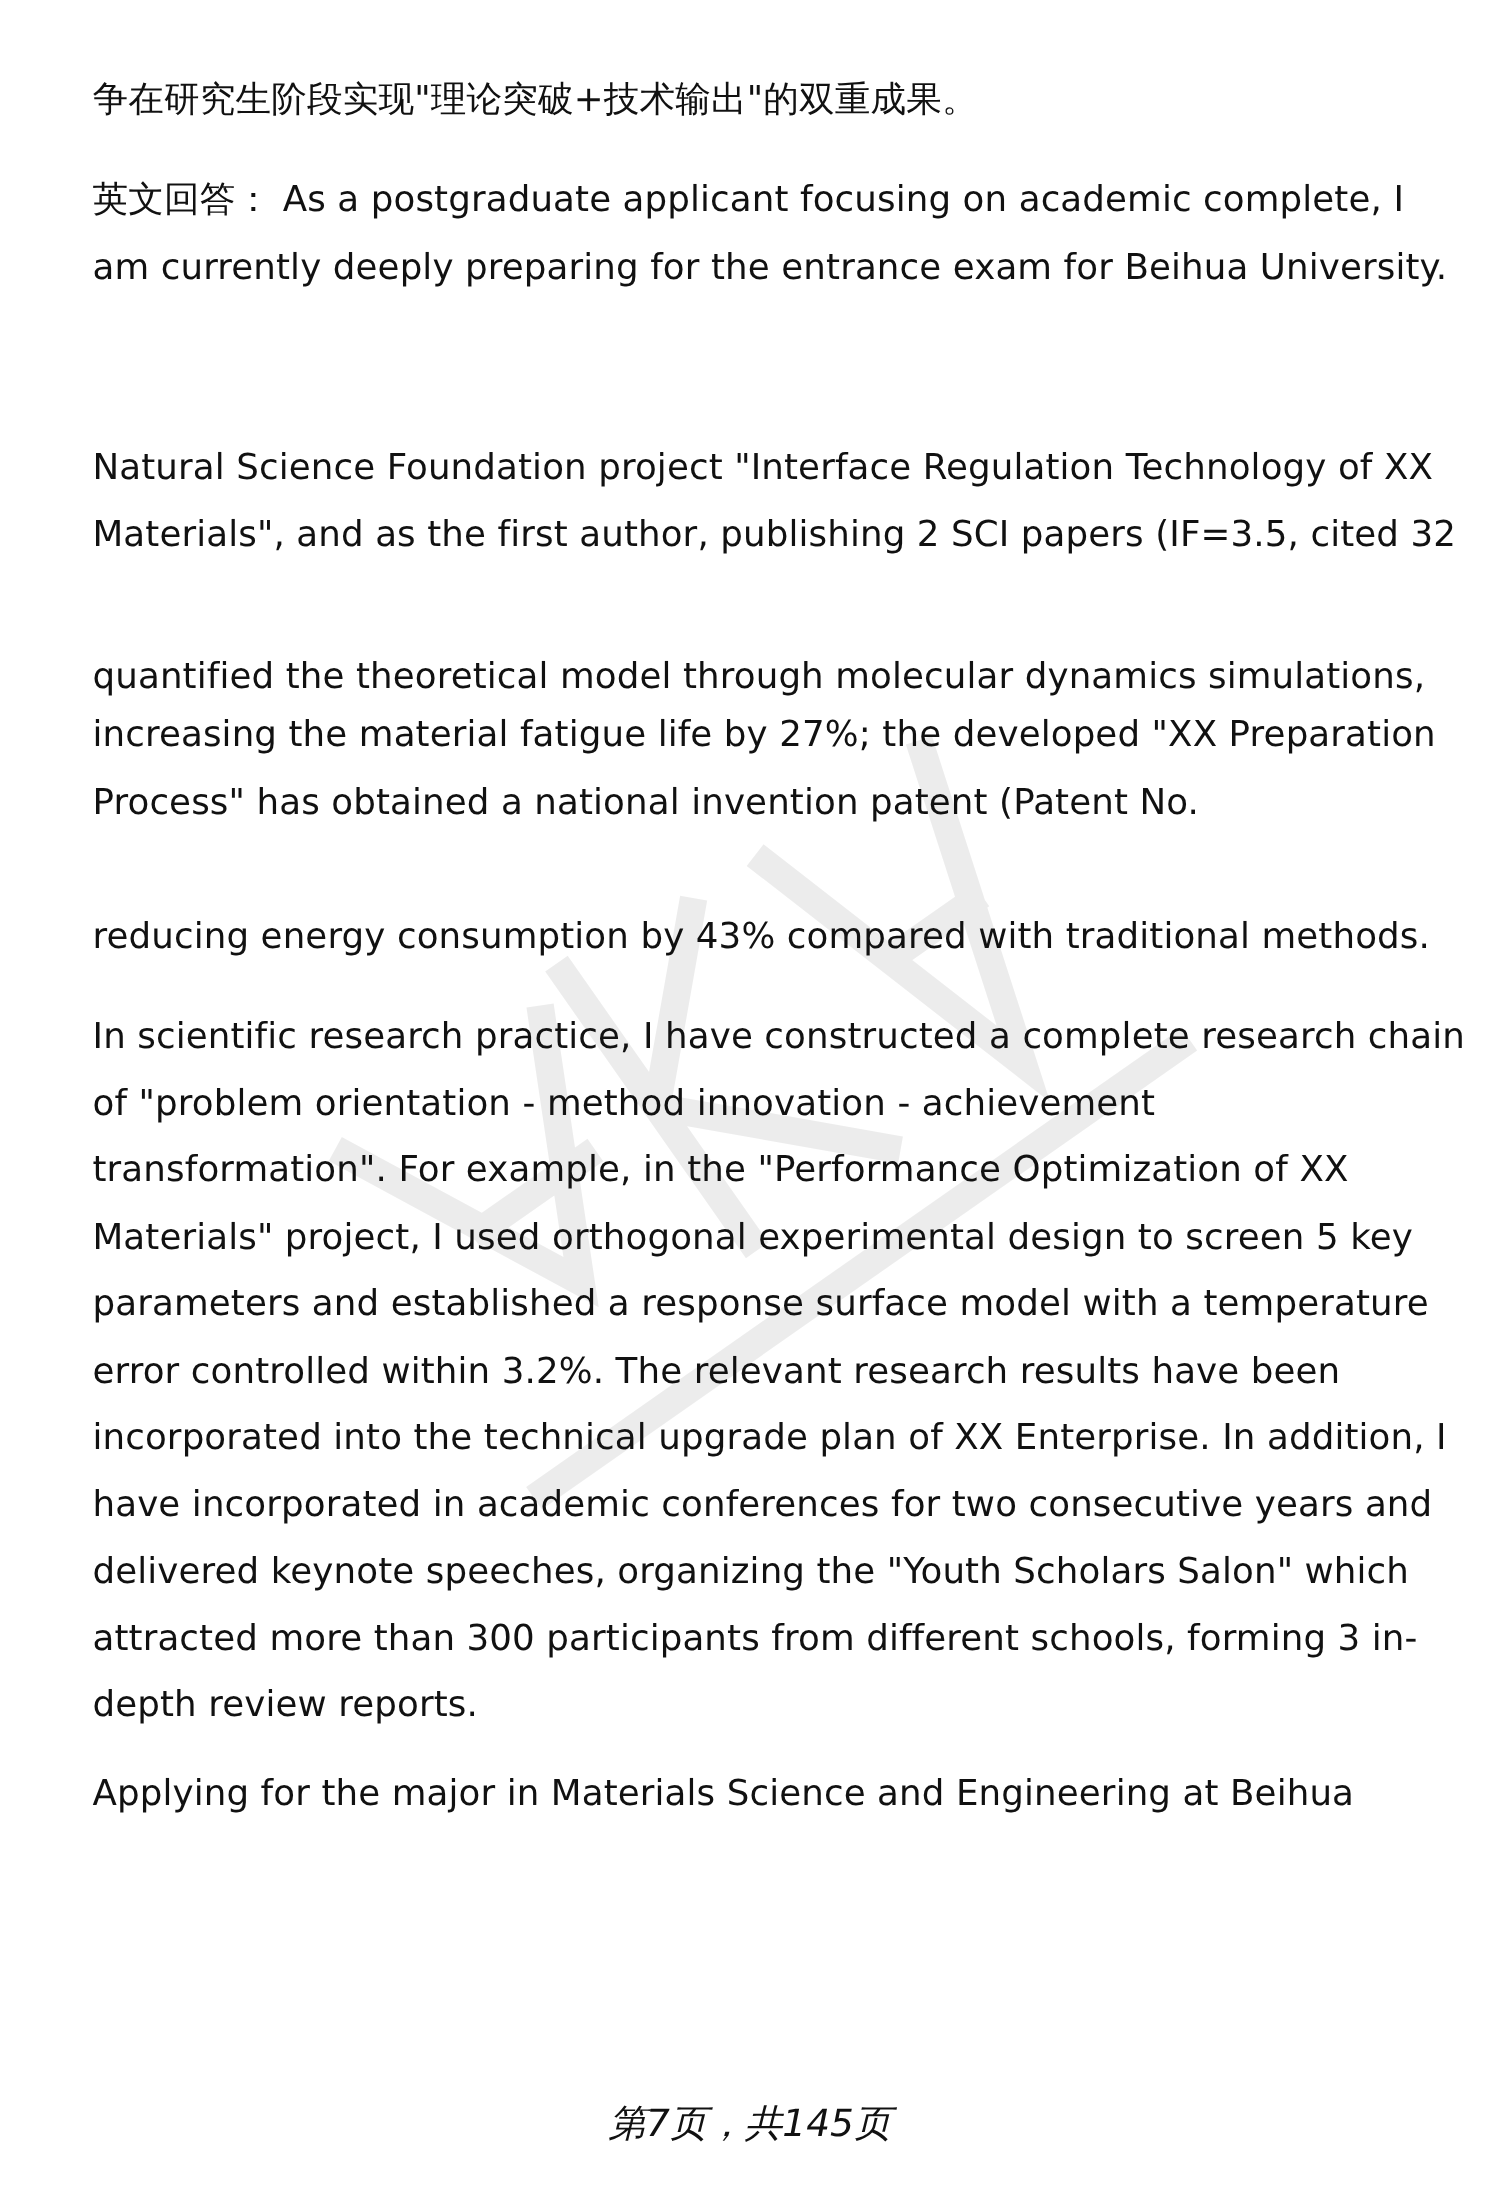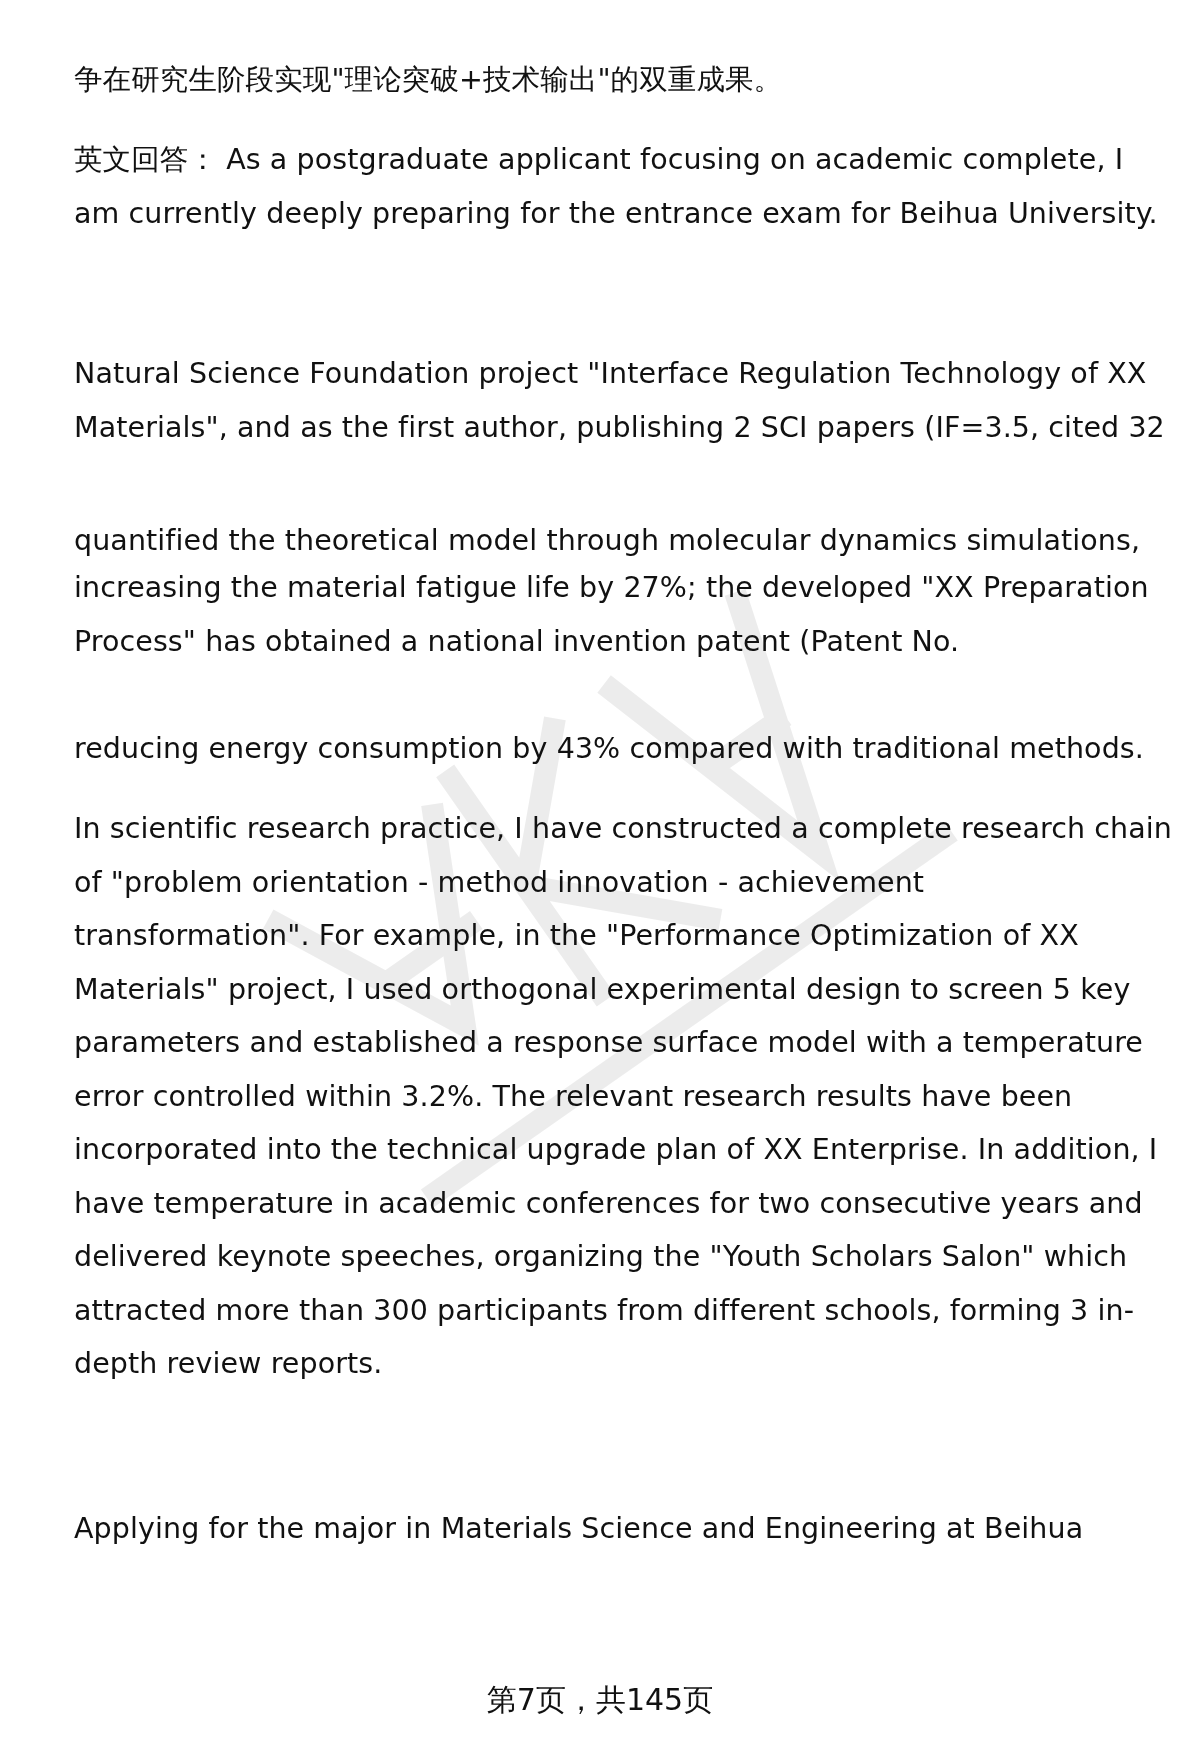--- a/index.html
+++ b/index.html
@@ -4,21 +4,21 @@
 <style>
   html, body { margin: 0; padding: 0; background: #ffffff; }
   body { width: 1200px; height: 1755px; position: relative; overflow: hidden;
          font-family: "DejaVu Sans", "Liberation Sans", sans-serif; color: #111111; }
   .page { position: absolute; left: 0; top: 0; width: 1200px; height: 1755px; }
   .watermark { position: absolute; left: 150px; top: 420px; width: 900px; height: 900px;
                pointer-events: none; opacity: 0.07; }
   .line { position: absolute; left: 74px; font-size: 28.5px; line-height: 40px;
           white-space: nowrap; letter-spacing: 0.1px; }
   .footer { position: absolute; left: 0; width: 1200px; top: 1680px; text-align: center;
-            font-size: 30px; line-height: 40px; }
+            font-size: 30px; line-height: 40px; font-style: italic; }
 </style>
 </head>
 <body>
 
 <div class="page">
 
   <svg class="watermark" viewBox="0 0 900 900">
     <g stroke="#000" stroke-width="22" fill="none" transform="rotate(-35 450 450)">
       <path d="M150 300 L250 500 L350 300 M200 420 L320 420"></path>
       <path d="M380 280 L380 560 M380 420 L500 300 M380 420 L520 560"></path>
@@ -38,21 +38,21 @@
   <div class="line" style="top:622px">Process" has obtained a national invention patent (Patent No.</div>
   <div class="line" style="top:729px">reducing energy consumption by 43% compared with traditional methods.</div>
 
   <div class="line" style="top:809px">In scientific research practice, I have constructed a complete research chain</div>
   <div class="line" style="top:863px">of "problem orientation - method innovation - achievement</div>
   <div class="line" style="top:916px">transformation". For example, in the "Performance Optimization of XX</div>
   <div class="line" style="top:970px">Materials" project, I used orthogonal experimental design to screen 5 key</div>
   <div class="line" style="top:1023px">parameters and established a response surface model with a temperature</div>
   <div class="line" style="top:1077px">error controlled within 3.2%. The relevant research results have been</div>
   <div class="line" style="top:1130px">incorporated into the technical upgrade plan of XX Enterprise. In addition, I</div>
-  <div class="line" style="top:1184px">have temperature in academic conferences for two consecutive years and</div>
+  <div class="line" style="top:1184px">have incorporated in academic conferences for two consecutive years and</div>
   <div class="line" style="top:1237px">delivered keynote speeches, organizing the "Youth Scholars Salon" which</div>
   <div class="line" style="top:1291px">attracted more than 300 participants from different schools, forming 3 in-</div>
   <div class="line" style="top:1344px">depth review reports.</div>
 
-  <div class="line" style="top:1509px">Applying for the major in Materials Science and Engineering at Beihua</div>
+  <div class="line" style="top:1415px">Applying for the major in Materials Science and Engineering at Beihua</div>
 
   <div class="footer">第7页，共145页</div>
 </div>
 
 </body></html>

